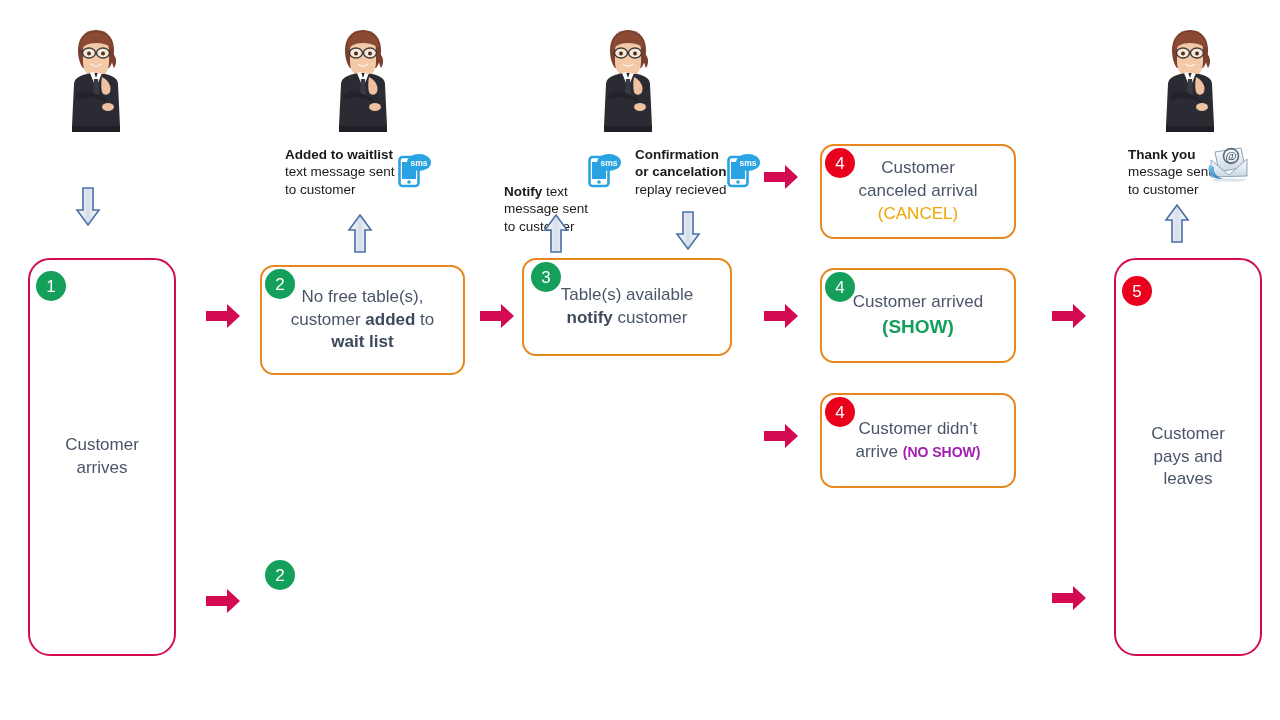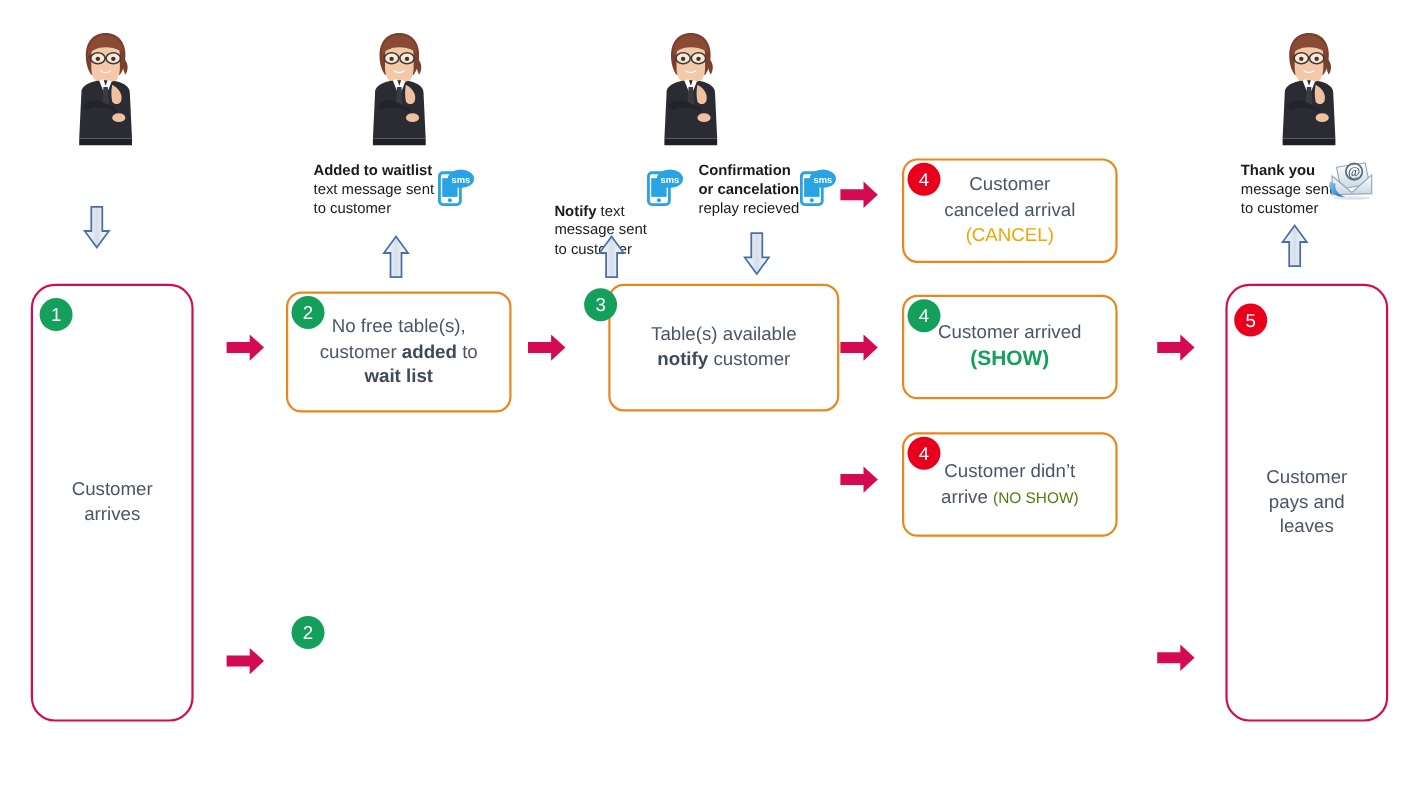--- a/index.html
+++ b/index.html
@@ -66,21 +66,21 @@
   .caption b{font-weight:bold;}
 
   
   .sms-icon{position:absolute;width:34px;height:38px;}
   .mail-icon{position:absolute;width:46px;height:40px;}
 
   
   .avatar{position:absolute;width:76px;height:118px;}
   .c-cancel{color:#F0A500;}
   .c-show{color:#14A05A;font-weight:bold;font-size:19px;}
-  .c-noshow{color:#4d7c0f;font-weight:normal;font-size:14px;}
+  .c-noshow{color:#a21caf;font-weight:bold;font-size:14px;}
 </style>
 </head>
 <body>
 
 <div id="canvas">
 
   <div class="avatar" style="left:58px;top:22px;">
     <svg viewBox="0 0 76 118" width="76" height="118">
       <g>
         <path d="M38 8 C26 8 20 17 20 28 C20 36 22 42 25 46 L51 46 C54 42 56 36 56 28 C56 17 50 8 38 8Z" fill="#7B3F2E"></path>
@@ -381,21 +381,21 @@
     <div class="inner">
       <div>No free table(s),</div>
       <div><span>customer </span><b>added</b><span> to</span></div>
       <div><b>wait list</b></div>
     </div>
   </div>
   <div class="badge green" style="left:265px;top:269px;">2</div>
 
   <div class="badge green" style="left:265px;top:560px;">2</div>
 
-  <div class="box" style="left:553px;top:258px;width:210px;height:116px;">
+  <div class="box" style="left:522px;top:258px;width:210px;height:98px;">
     <div class="inner">
       <div>Table(s) available</div>
       <div><b>notify</b><span> customer</span></div>
     </div>
   </div>
   <div class="badge green" style="left:531px;top:262px;">3</div>
 
   <div class="box" style="left:820px;top:144px;width:196px;height:95px;">
     <div class="inner">
       <div>Customer</div>

